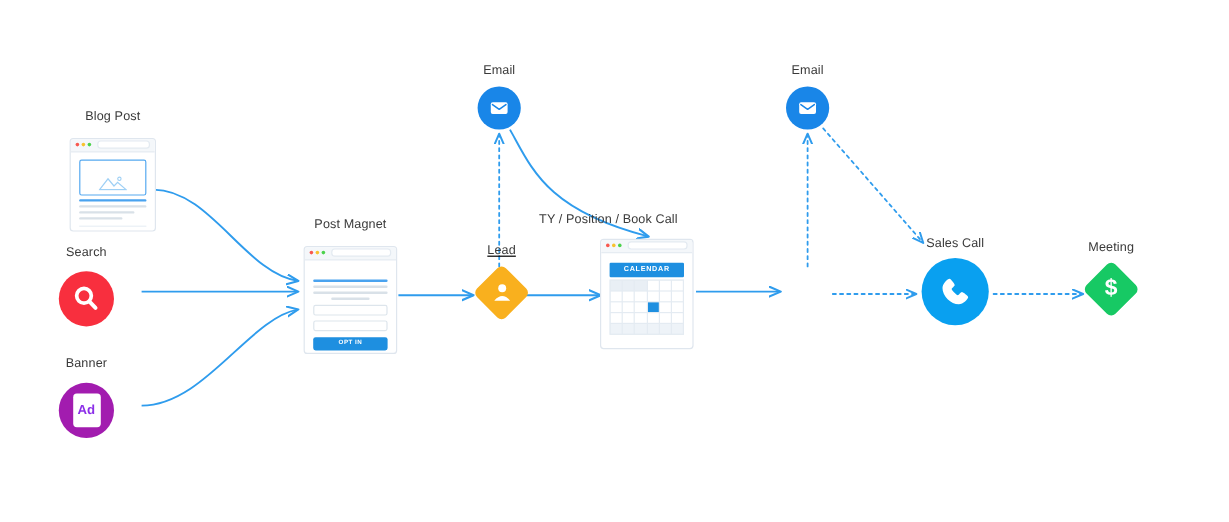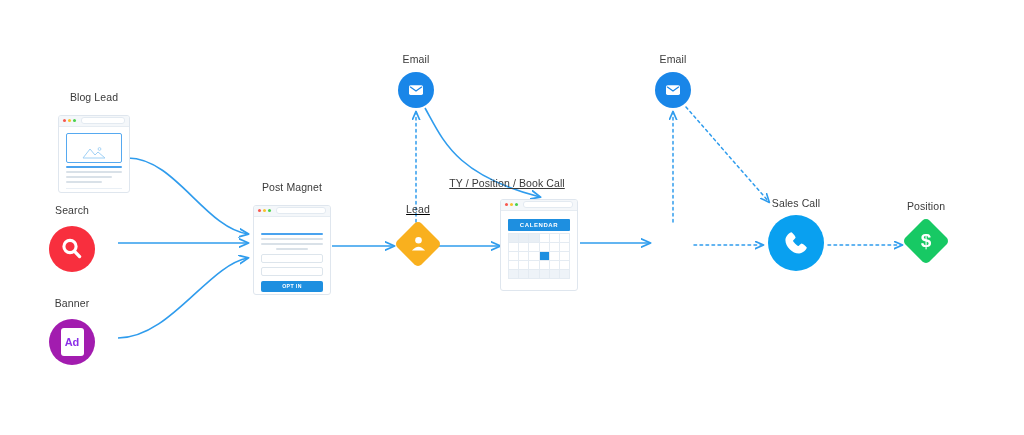--- a/index.html
+++ b/index.html
@@ -214,21 +214,21 @@
 
       <path d="M686,107 L769,202" marker-end="url(#ahd)"></path>
 
       <path d="M694,245 L763,245" marker-end="url(#ahd)"></path>
 
       <path d="M828,245 L902,245" marker-end="url(#ahd)"></path>
     </g>
   </svg>
 
   <div class="node" style="left:58px; top:92px;">
-    <div class="node-label" style="margin-bottom:12px;">Blog Lead</div>
+    <div class="node-label" style="margin-bottom:12px;">Blog Post</div>
     <div class="browser" style="width:72px; height:78px;">
       <div class="browser-bar">
         <span class="dot r"></span>
         <span class="dot y"></span>
         <span class="dot g"></span>
         <span class="url"></span>
       </div>
       <div class="browser-body">
         <div class="hero">
           <svg width="24" height="13" viewBox="0 0 24 13">
@@ -306,21 +306,21 @@
     <div class="node-label" style="margin-bottom:7px;">Email</div>
     <div class="circ circ-email">
       <svg width="18" height="18" viewBox="0 0 18 18">
         <rect x="2" y="4.3" width="14" height="9.6" rx="1.6" fill="#ffffff"></rect>
         <path d="M3.4 6.1 L9 10.1 L14.6 6.1" fill="none" stroke="#1986e8" stroke-width="1.25" stroke-linecap="round" stroke-linejoin="round"></path>
       </svg>
     </div>
   </div>
 
   <div class="node" style="left:436px; top:178px;">
-    <div class="node-label" style="margin-bottom:10px;text-decoration:underline;">TY / Position / Book Call</div>
+    <div class="node-label" style="margin-bottom:10px;">TY / Position / Book Call</div>
     <div class="browser" style="width:78px; height:92px; margin-left:64px;">
       <div class="browser-bar">
         <span class="dot r"></span>
         <span class="dot y"></span>
         <span class="dot g"></span>
         <span class="url"></span>
       </div>
       <div class="browser-body" style="padding:8px 7px;">
         <div class="cal-head">CALENDAR</div>
         <div class="cal-grid">
@@ -377,20 +377,20 @@
   <div class="node" style="left:768px; top:198px;">
     <div class="node-label" style="margin-bottom:6px;">Sales Call</div>
     <div class="circ circ-phone">
       <svg width="30" height="30" viewBox="0 0 30 30">
         <path d="M10.4 4.2 C8.6 4.2 4.4 8.4 4.4 12 C4.4 18.6 11.4 25.6 18 25.6 C21.6 25.6 25.8 21.4 25.8 19.6 C25.8 18.8 21.6 15.4 20.6 15.4 C19.6 15.4 18 18 17.2 18 C16.2 18 12 13.8 12 12.8 C12 12 14.6 10.4 14.6 9.4 C14.6 8.4 11.2 4.2 10.4 4.2 Z" fill="#ffffff"></path>
       </svg>
     </div>
   </div>
 
   <div class="node" style="left:902px; top:201px;">
-    <div class="node-label" style="margin-bottom:5px;">Position</div>
+    <div class="node-label" style="margin-bottom:5px;">Meeting</div>
     <div class="diamond d-money">
       <div class="dshape"></div>
       <div class="dglyph" style="color:#ffffff;font-size:19px;font-weight:bold;line-height:1;">$</div>
     </div>
   </div>
 
 </div>
 
 </body></html>

